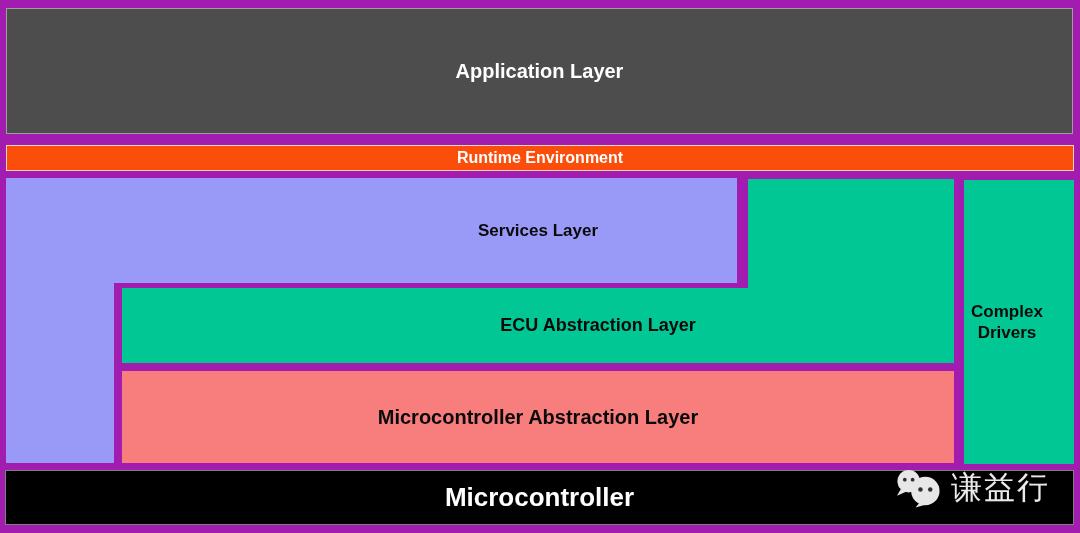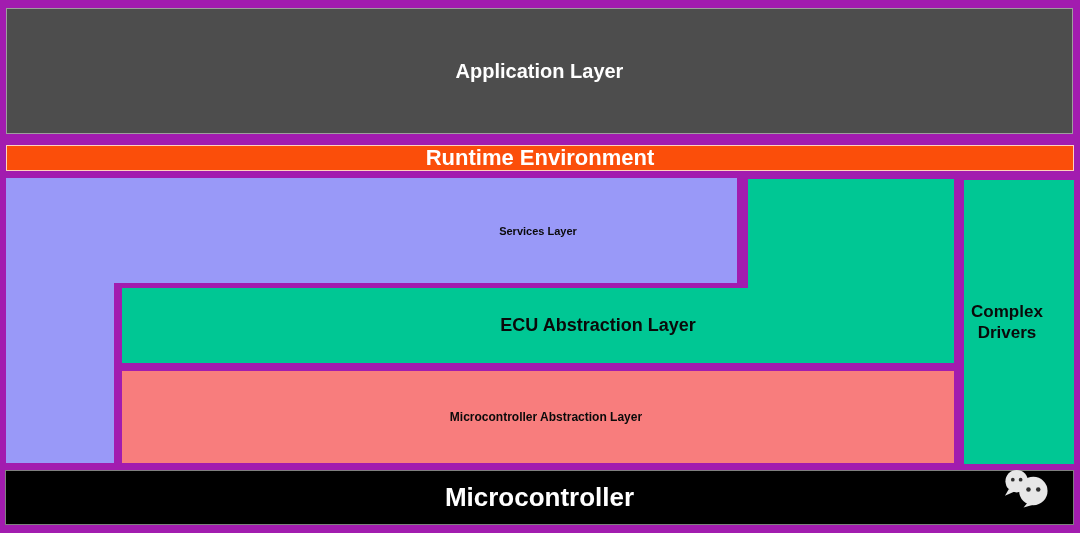--- a/index.html
+++ b/index.html
@@ -26,29 +26,29 @@
     left: 6px; top: 8px; width: 1067px; height: 126px;
     background: #4d4d4d;
     border: 1px solid #9e9e9e;
   }
   .app-label { left: 6px; top: 8px; width: 1067px; height: 126px; color: #ffffff; font-size: 20px; }
   .rte-bar {
     left: 6px; top: 145px; width: 1068px; height: 26px;
     background: #fb4e0a;
     border: 1px solid #fdd2bd;
   }
-  .rte-label { left: 6px; top: 144px; width: 1068px; height: 28px; color: #ffffff; font-size: 22px; }
+  .rte-label { left: 6px; top: 144px; width: 1068px; height: 28px; color: #ffffff; font-size: 16px; }
   .services-bar { left: 6px; top: 178px; width: 731px; height: 105px; background: #9999f8; }
   .services-column { left: 6px; top: 178px; width: 108px; height: 285px; background: #9999f8; }
-  .services-label { left: 122px; top: 178px; width: 832px; height: 105px; color: #0a0a0a; font-size: 11px; }
+  .services-label { left: 122px; top: 178px; width: 832px; height: 105px; color: #0a0a0a; font-size: 17px; }
   .ecu-column { left: 748px; top: 179px; width: 206px; height: 184px; background: #00c794; }
   .ecu-bar { left: 122px; top: 288px; width: 832px; height: 75px; background: #00c794; }
   .ecu-label { left: 122px; top: 288px; width: 952px; height: 75px; color: #0a0a0a; font-size: 18px; }
   .mal-bar { left: 122px; top: 371px; width: 832px; height: 92px; background: #f87d7d; }
-  .mal-label { left: 130px; top: 371px; width: 832px; height: 92px; color: #0a0a0a; font-size: 12px; }
+  .mal-label { left: 122px; top: 371px; width: 832px; height: 92px; color: #0a0a0a; font-size: 20px; }
   .complex-drivers { left: 964px; top: 180px; width: 110px; height: 284px; background: #00c794; }
   .complex-label {
     left: 952px; top: 180px; width: 110px; height: 284px;
     color: #0a0a0a; font-size: 17px; line-height: 1.25; padding: 0 10px;
   }
   .mcu-bar {
     left: 5px; top: 470px; width: 1069px; height: 55px;
     background: #000000;
     border: 1px solid #7f7f7f;
   }
@@ -104,15 +104,16 @@
         <circle cx="31" cy="23" r="14.5"></circle>
         <polygon points="25,35 21,40 31,37"></polygon>
       </g>
       <g fill="#2f2f2f">
         <circle cx="10" cy="11.5" r="1.9"></circle>
         <circle cx="18" cy="11.5" r="1.9"></circle>
         <circle cx="26" cy="21.5" r="2.3"></circle>
         <circle cx="36" cy="21.5" r="2.3"></circle>
       </g>
     </svg>
+    <span class="watermark-text">谦益行</span>
   </div>
 
 </div>
 
 </body></html>

